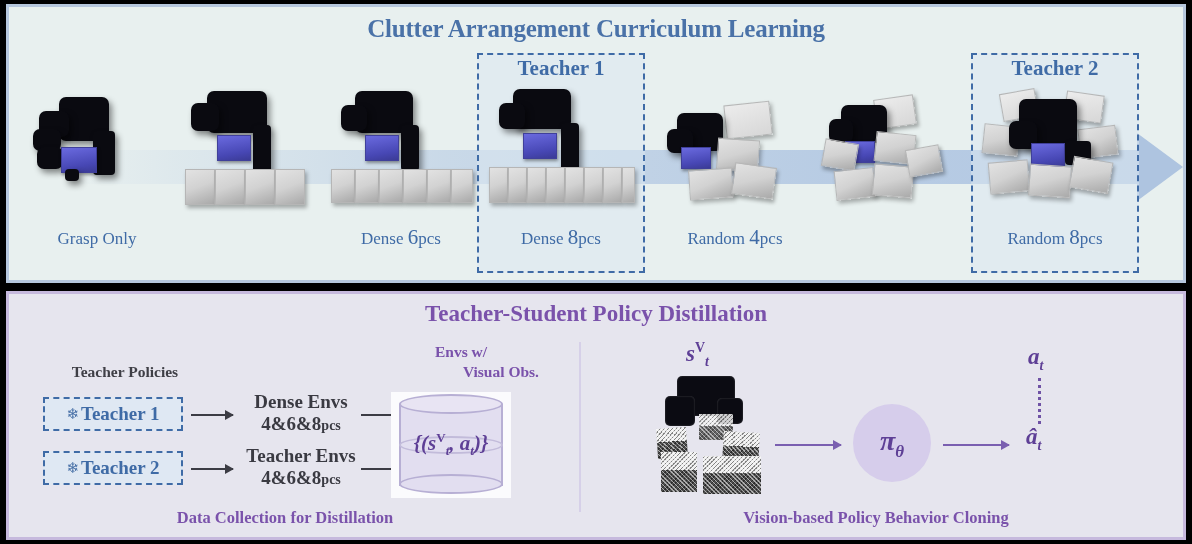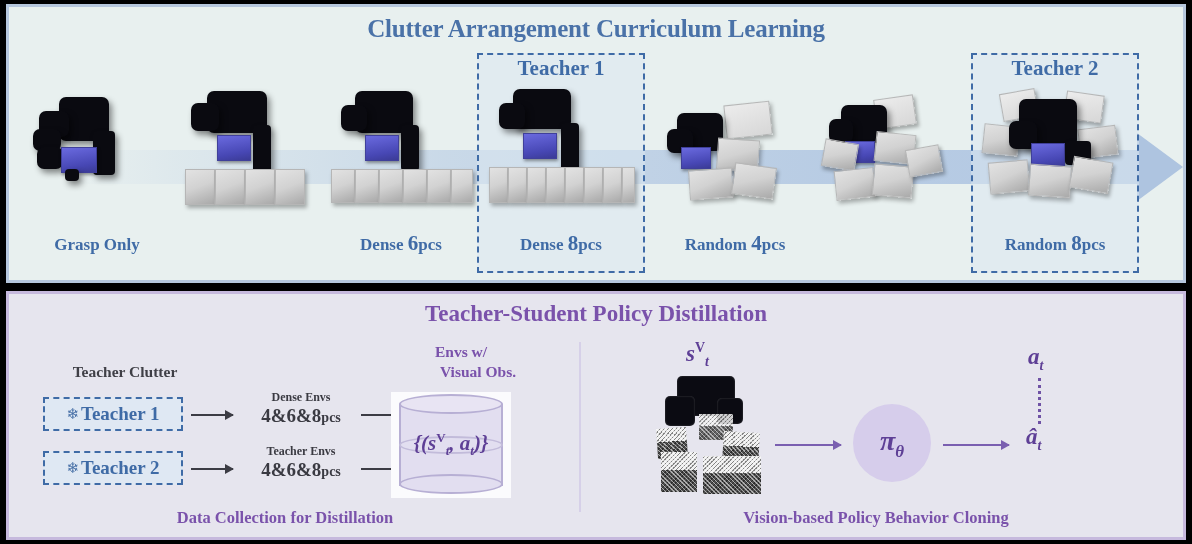--- a/index.html
+++ b/index.html
@@ -68,24 +68,24 @@
     height: 30px;
     line-height: 30px;
   }
   .stage .scene {
     position: relative;
     width: 152px; height: 140px;
     margin-top: 2px;
   }
   .stage .stage-label {
     font-size: 17px;
-    font-weight: bold;
+    font-weight: normal;
     color: #3f6ba6;
     white-space: nowrap;
-    margin-top: 6px;
+    margin-top: 0;
   }
   .stage .stage-label .num { font-size: 21px; }
   .dashed-box {
     position: absolute;
     border: 2px dashed #3f6ba6;
     background: rgba(219,232,240,0.55);
     pointer-events: none;
   }
 
   
@@ -166,21 +166,21 @@
   .teacher-chip .tlabel {
     font-size: 19px; font-weight: bold; color: #3f6ba6;
   }
   .env-label {
     position: absolute;
     text-align: center;
     color: #3a3a42;
     font-weight: bold;
     line-height: 1.15;
   }
-  .env-label .l1 { font-size: 12px; display:block; }
+  .env-label .l1 { font-size: 19px; display:block; }
   .env-label .l2 { font-size: 19px; display:block; }
   .env-label .l2 .sm { font-size: 14px; }
 
   .arrow-sm {
     position: absolute;
     height: 2px;
     background: #3c3c44;
   }
   .arrow-sm::after {
     content:"";
@@ -459,24 +459,24 @@
     </div>
 
   </div>
 
   <div class="panel-bottom">
 
     <div class="panel-bottom-title">Teacher-Student Policy Distillation</div>
 
     <div class="divider-v"></div>
 
-    <div class="hdr-gray" style="left:16px; top:68px; width:200px;">Teacher Clutter</div>
+    <div class="hdr-gray" style="left:16px; top:68px; width:200px;">Teacher Policies</div>
 
     <div class="hdr-purple" style="left:362px; top:48px; width:180px;">Envs w/</div>
-    <div class="hdr-purple" style="left:379px; top:68px; width:180px;">Visual Obs.</div>
+    <div class="hdr-purple" style="left:350px; top:68px; width:180px;text-align:right;">Visual Obs.</div>
 
     <div class="teacher-chip" style="left:34px; top:103px;">
       <span class="snow">❄</span>
       <span class="tlabel">Teacher 1</span>
     </div>
     <div class="arrow-sm" style="left:182px; top:120px; width:42px;"></div>
     <div class="env-label" style="left:228px; top:97px; width:128px;">
       <span class="l1">Dense Envs</span>
       <span class="l2"><span>4&amp;6&amp;8</span><span class="sm">pcs</span></span>
     </div>

